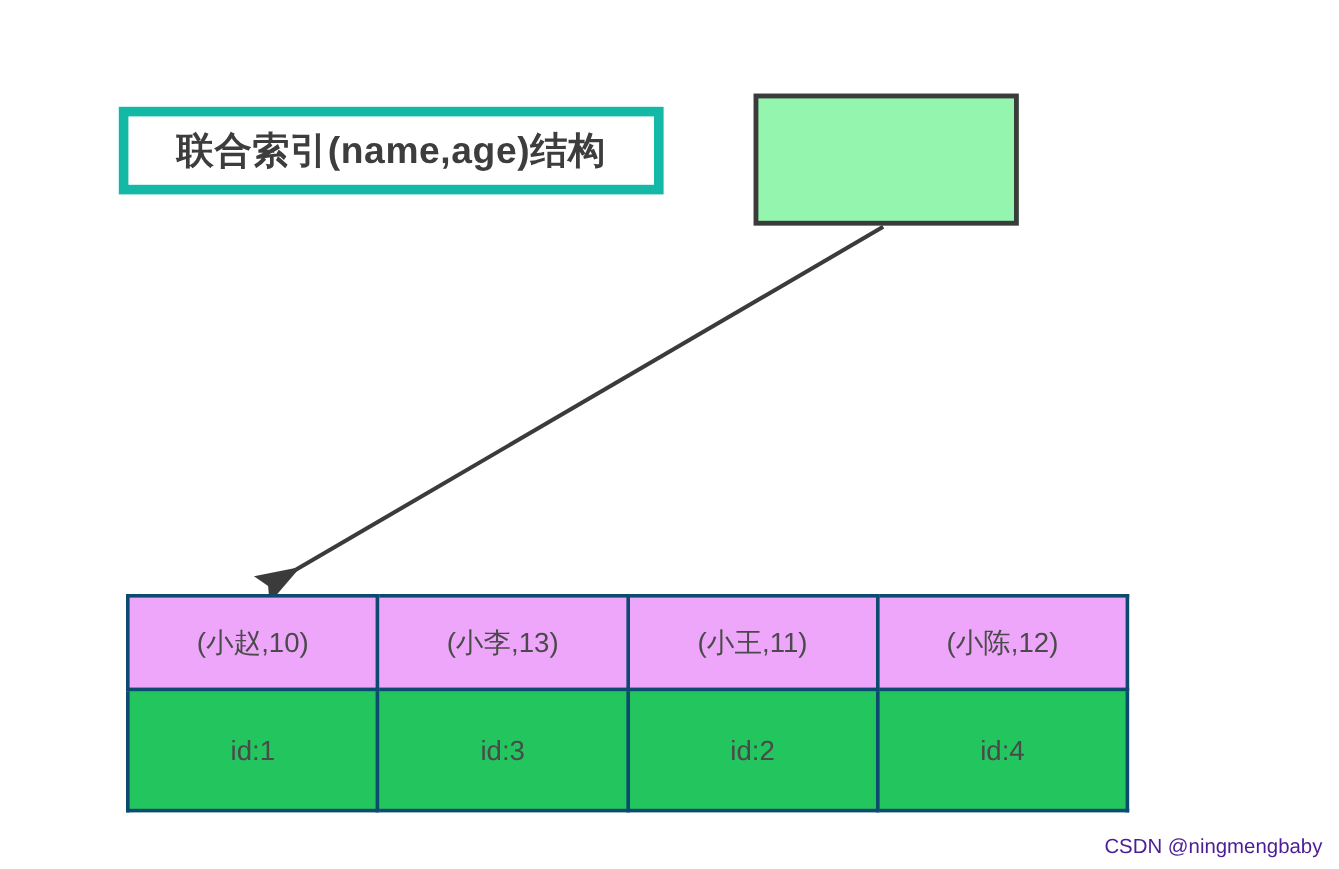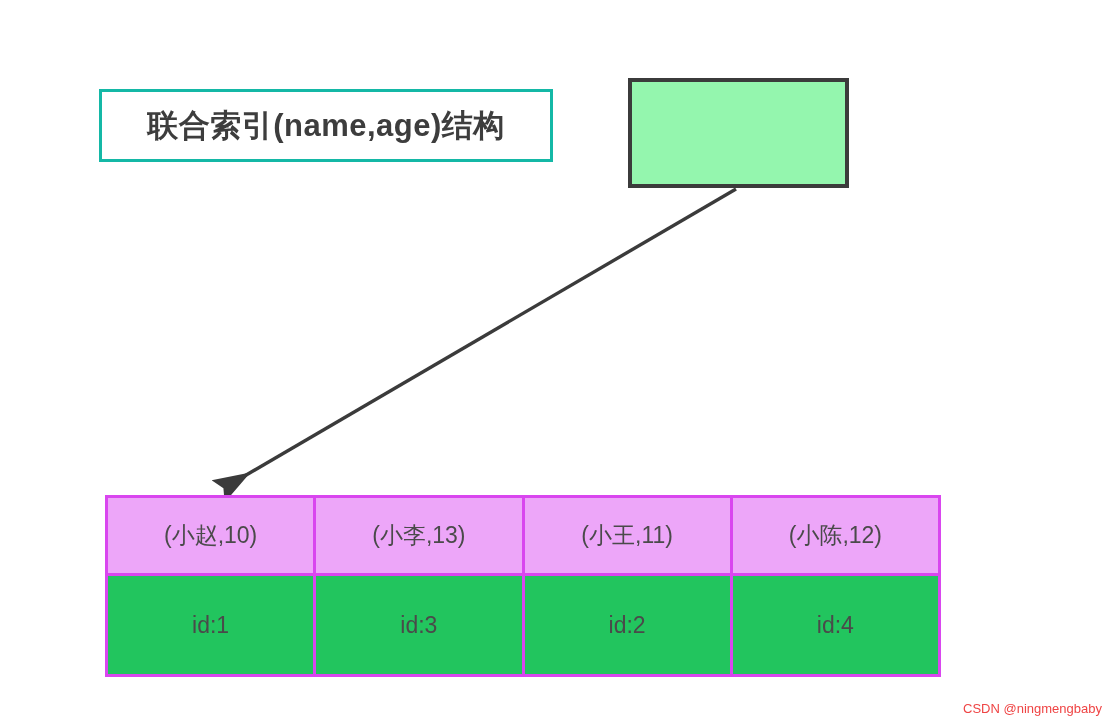--- a/index.html
+++ b/index.html
@@ -25,21 +25,21 @@
   }
 
   
   .title-box {
     position: absolute;
     left: 99px;
     top: 89px;
     width: 454px;
     height: 73px;
     box-sizing: border-box;
-    border: 3px solid #14b8a6;
+    border: 8px solid #14b8a6;
     background: #ffffff;
     display: flex;
     align-items: center;
     justify-content: center;
   }
   .title-text {
     font-size: 31px;
     font-weight: bold;
     color: #3d3d3d;
     letter-spacing: 0.5px;
@@ -73,43 +73,43 @@
     position: absolute;
     left: 105px;
     top: 495px;
     width: 836px;
     height: 173px;
     box-sizing: border-box;
     border-collapse: collapse;
     table-layout: fixed;
   }
   .index-table td {
-    border: 3px solid #d946ef;
+    border: 3px solid #0c4a6e;
     text-align: center;
     vertical-align: middle;
     font-size: 23px;
     color: #4a4a4a;
     padding: 0;
   }
   .index-table tr.key-row td {
     background: #eda6f9;
     height: 75px;
   }
   .index-table tr.id-row td {
     background: #22c55e;
     height: 98px;
   }
 
   
   .watermark {
     position: absolute;
     right: 14px;
     bottom: 8px;
-    font-size: 13px;
-    color: #ef4444;
+    font-size: 17px;
+    color: #4c1d95;
     white-space: nowrap;
   }
 </style>
 </head>
 <body>
 
 <div id="canvas">
 
   <div class="title-box">
     <span class="title-text">联合索引(name,age)结构</span>

